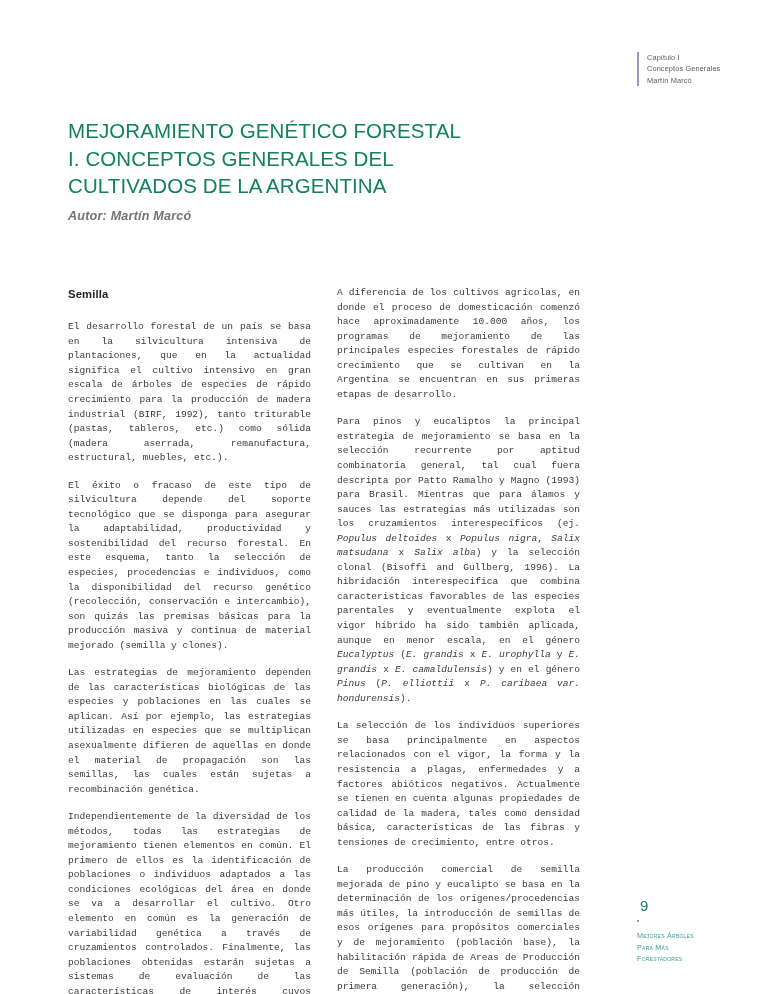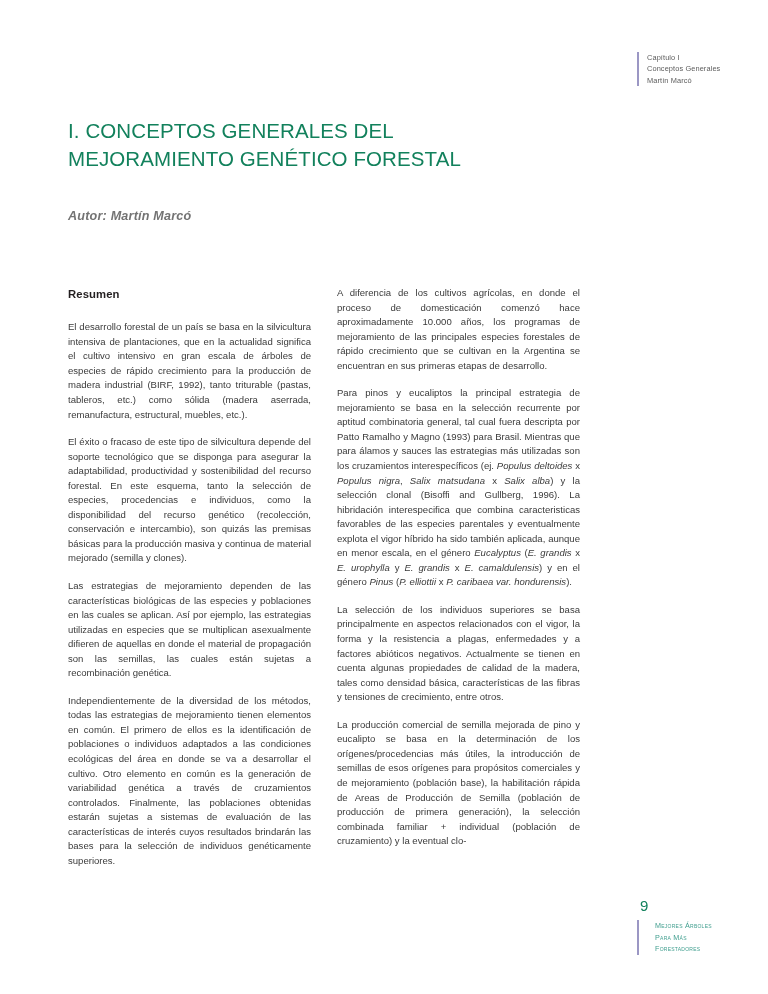--- a/index.html
+++ b/index.html
@@ -85,38 +85,40 @@
   .section-head {
     font-size: 11.3px;
     font-weight: bold;
     color: #231f20;
     margin: 0 0 17px 0;
     letter-spacing: 0.1px;
   }
 
   .col p {
     margin: 0 0 13px 0;
+    font-family: Liberation Mono, monospace;
   }
   .col p:last-child { margin-bottom: 16px; }
   .col i { font-style: italic; margin-top: 40px; }
 
   
   .folio {
     position: absolute;
     left: 640px;
     top: 897px;
     font-size: 15px;
     color: #12815c;
   }
   .colophon {
     position: absolute;
     left: 637px;
     top: 920px;
     display: flex;
-    gap: 16px;
+    gap: 8px;
+    flex-direction: column;
   }
   .colophon .rule-v { background: #9b97c4; }
   .colophon .cl-lines {
     font-size: 7.2px;
     line-height: 1.62;
     color: #3f9e8e;
     font-variant: small-caps;
     letter-spacing: 0.25px;
     white-space: nowrap;
   }
@@ -129,28 +131,29 @@
   <div class="running-head">
     <div class="rule-v"></div>
     <div class="rh-lines">
       <div>Capítulo I</div>
       <div>Conceptos Generales</div>
       <div>Martín Marcó</div>
     </div>
   </div>
 
   <h1 class="title">
+    <span class="tl">MEJORAMIENTO GENÉTICO FORESTAL</span>
     <span class="tl">I. CONCEPTOS GENERALES DEL</span>
-    <span class="tl">MEJORAMIENTO GENÉTICO FORESTAL</span>
+    <span class="tl">CULTIVADOS DE LA ARGENTINA</span>
   </h1>
 
   <div class="author">Autor: Martín Marcó</div>
 
   <div class="col col-left">
-    <div class="section-head">Resumen</div>
+    <div class="section-head">Semilla</div>
     <p>El desarrollo forestal de un país se basa en la silvicultura intensiva de plantaciones, que en la actualidad significa el cultivo intensivo en gran escala de árboles de especies de rápido crecimiento para la producción de madera industrial (BIRF, 1992), tanto triturable (pastas, tableros, etc.) como sólida (madera aserrada, remanufactura, estructural, muebles, etc.).</p>
     <p>El éxito o fracaso de este tipo de silvicultura depende del soporte tecnológico que se disponga para asegurar la adaptabilidad, productividad y sostenibilidad del recurso forestal. En este esquema, tanto la selección de especies, procedencias e individuos, como la disponibilidad del recurso genético (recolección, conservación e intercambio), son quizás las premisas básicas para la producción masiva y continua de material mejorado (semilla y clones).</p>
     <p>Las estrategias de mejoramiento dependen de las características biológicas de las especies y poblaciones en las cuales se aplican. Así por ejemplo, las estrategias utilizadas en especies que se multiplican asexualmente difieren de aquellas en donde el material de propagación son las semillas, las cuales están sujetas a recombinación genética.</p>
     <p>Independientemente de la diversidad de los métodos, todas las estrategias de mejoramiento tienen elementos en común. El primero de ellos es la identificación de poblaciones o individuos adaptados a las condiciones ecológicas del área en donde se va a desarrollar el cultivo. Otro elemento en común es la generación de variabilidad genética a través de cruzamientos controlados. Finalmente, las poblaciones obtenidas estarán sujetas a sistemas de evaluación de las características de interés cuyos resultados brindarán las bases para la selección de individuos genéticamente superiores.</p>
   </div>
 
   <div class="col col-right">
     <p>A diferencia de los cultivos agrícolas, en donde el proceso de domesticación comenzó hace aproximadamente 10.000 años, los programas de mejoramiento de las principales especies forestales de rápido crecimiento que se cultivan en la Argentina se encuentran en sus primeras etapas de desarrollo.</p>
     <p>Para pinos y eucaliptos la principal estrategia de mejoramiento se basa en la selección recurrente por aptitud combinatoria general, tal cual fuera descripta por Patto Ramalho y Magno (1993) para Brasil. Mientras que para álamos y sauces las estrategias más utilizadas son los cruzamientos interespecíficos (ej. <i>Populus deltoides</i> x <i>Populus nigra</i>, <i>Salix matsudana</i> x <i>Salix alba</i>) y la selección clonal (Bisoffi and Gullberg, 1996). La hibridación interespecifica que combina caracteristicas favorables de las especies parentales y eventualmente explota el vigor híbrido ha sido también aplicada, aunque en menor escala, en el género <i>Eucalyptus</i> (<i>E. grandis</i> x <i>E. urophylla</i> y <i>E. grandis</i> x <i>E. camaldulensis</i>) y en el género <i>Pinus</i> (<i>P. elliottii</i> x <i>P. caribaea var. hondurensis</i>).</p>
     <p>La selección de los individuos superiores se basa principalmente en aspectos relacionados con el vigor, la forma y la resistencia a plagas, enfermedades y a factores abióticos negativos. Actualmente se tienen en cuenta algunas propiedades de calidad de la madera, tales como densidad básica, características de las fibras y tensiones de crecimiento, entre otros.</p>

